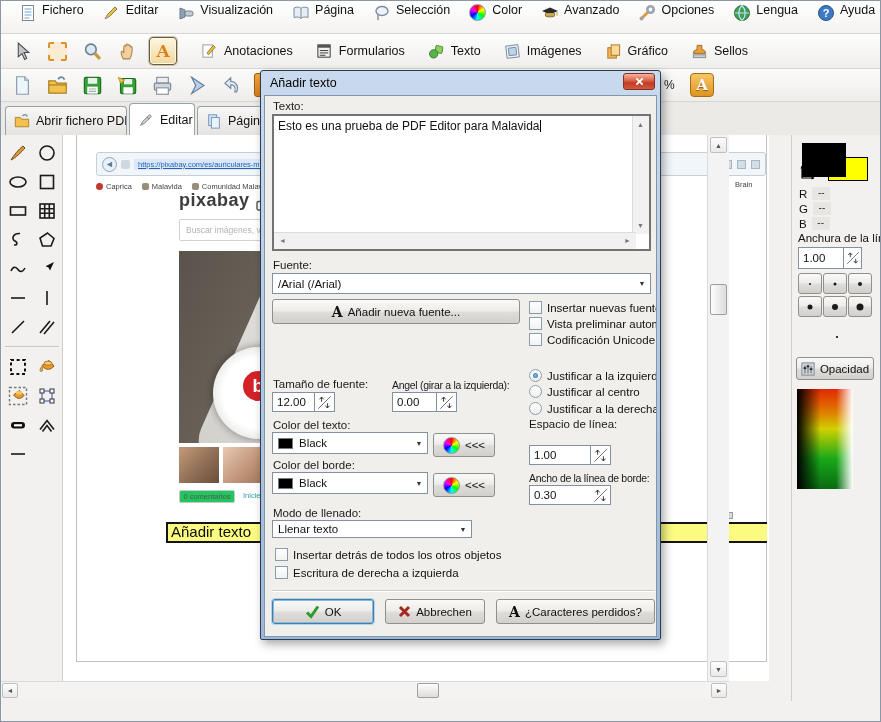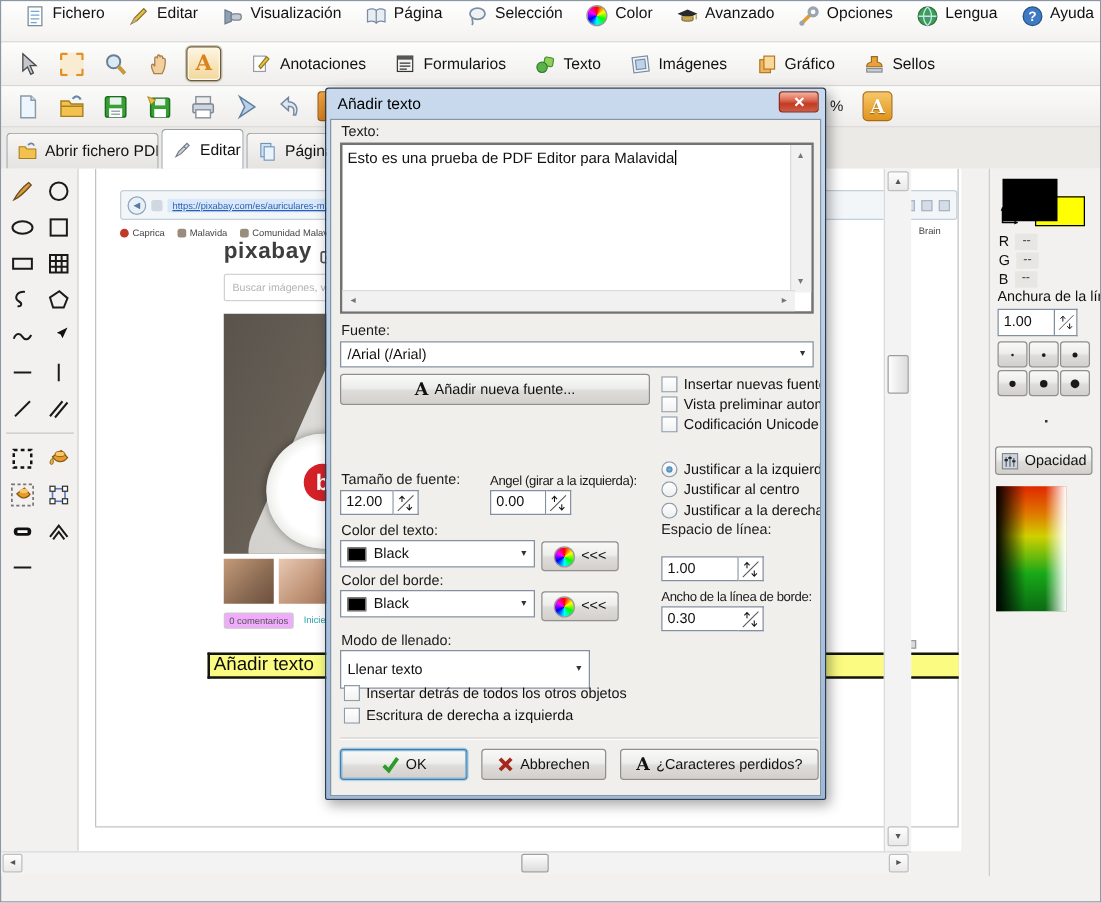--- a/index.html
+++ b/index.html
@@ -78,21 +78,21 @@
     background:linear-gradient(115deg,#59534c 0%,#756c60 35%,#4c463f 70%,#3e3a35 100%)}
   .hp-band{position:absolute;left:60px;top:-30px;width:70px;height:260px;background:linear-gradient(#f4f4f2,#dcdcd8);
     transform:rotate(24deg);border-radius:30px;opacity:.9}
   .hp-cup{position:absolute;left:34px;top:96px;width:92px;height:92px;border-radius:50%;
     background:radial-gradient(#ffffff 55%,#e2e2de 80%);box-shadow:0 0 8px rgba(0,0,0,.4)}
   .hp-logo{position:absolute;left:64px;top:120px;width:30px;height:30px;border-radius:50%;background:#d42027;
     color:#fff;font-weight:bold;font-size:18px;display:flex;align-items:center;justify-content:center}
   .thumb{position:absolute;top:312px;width:40px;height:36px}
   .t1{left:116px;background:linear-gradient(135deg,#c59b79,#8a6a52 60%,#6c4f3c)}
   .t2{left:160px;background:linear-gradient(135deg,#e8c9b2,#c09477 60%,#a2765c)}
-  .comments{position:absolute;left:116px;top:355px;width:56px;height:13px;background:#f0abfc;
+  .comments{position:absolute;left:116px;top:355px;width:56px;height:13px;background:#22c55e;
     border:1px solid #c9c9c9;border-radius:2px;font-size:7.5px;color:#555;
     display:flex;align-items:center;justify-content:center}
   .login{position:absolute;left:180px;top:356px;font-size:7.5px;color:#2fa3a8}
   .added-text{position:absolute;left:103px;top:387px;width:601px;height:21px;background:#fbfb82;
     border-top:2px solid #141414;border-bottom:2px solid #141414;border-left:2px solid #141414;
     font-size:15px;color:#0d0d0d;line-height:16px;padding-left:3px}
   .obj-handle{position:absolute;left:663px;top:377px;width:7px;height:7px;background:#d9d9d9;border:1px solid #9a9a9a}
 
   
   .vscroll{position:absolute;left:706px;top:0;width:22px;height:546px;background:#f3f3f3;border-left:1px solid #dadada}
@@ -815,21 +815,21 @@
         </div>
       <span class="spin abs" style="left:326px;top:389px;width:20px;height:20px">
           <svg width="15" height="15" viewBox="0 0 18 18">
             <path d="M16.5 1.5 L1.5 16.5" stroke="#555" fill="none"></path>
             <path d="M5.5 8 V3 M3 5.2 L5.5 2.4 L8 5.2" stroke="#111" fill="none"></path>
             <path d="M12.5 10 V15 M10 12.8 L12.5 15.6 L15 12.8" stroke="#111" fill="none"></path>
           </svg>
         </span>
 
       <span class="lbl" style="left:8px;top:411px">Modo de llenado:</span>
-      <div class="combo" style="left:7px;top:424px;width:200px;height:31px">
+      <div class="combo" style="left:7px;top:424px;width:200px;height:18px">
         <span>Llenar texto</span>
         <span class="arr">▼</span>
       </div>
 
       <div class="chk-row" style="left:10px;top:452px;width:320px">
           <span class="cb"></span>
           <span>Insertar detrás de todos los otros objetos</span>
         </div>
       <div class="chk-row" style="left:10px;top:470px;width:320px">
           <span class="cb"></span>

